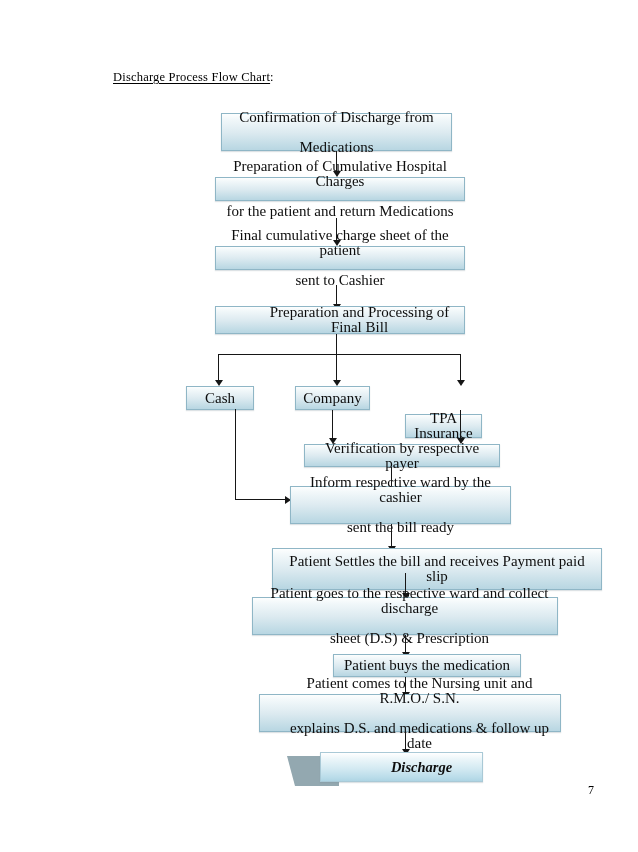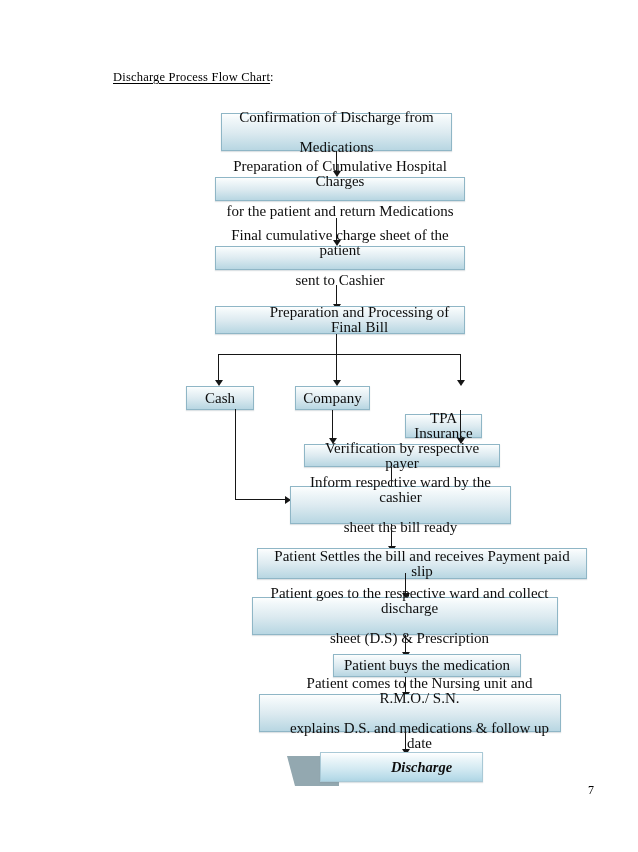--- a/index.html
+++ b/index.html
@@ -163,27 +163,27 @@
   <div class="vline" style="left:391px; top:467px; height:19px;"></div>
   <div class="arrow-down" style="left:387.5px; top:486px;"></div>
 
   <div class="vline" style="left:235px; top:409px; height:91px;"></div>
   <div class="hline" style="left:235px; top:499px; width:50px;"></div>
   <div class="arrow-right" style="left:285px; top:495.5px;"></div>
 
   <div class="box" style="left:290px; top:486px; width:221px; height:38px;">
     <span>
       <span>Inform  respective  ward by the cashier</span><br>
-      <span>sheet the bill ready</span>
+      <span>sent the bill ready</span>
     </span>
   </div>
   <div class="vline" style="left:391px; top:524px; height:22px;"></div>
   <div class="arrow-down" style="left:387.5px; top:546px;"></div>
 
-  <div class="box" style="left:257px; top:548px; width:330px; height:31px;">
+  <div class="box" style="left:272px; top:548px; width:330px; height:42px;">
     <span>Patient  Settles  the bill and receives  Payment  paid slip</span>
   </div>
   <div class="vline" style="left:405px; top:573px; height:20px;"></div>
   <div class="arrow-down" style="left:401.5px; top:593px;"></div>
 
   <div class="box" style="left:252px; top:597px; width:306px; height:38px;padding-left:15px;">
     <span>
       <span>Patient  goes to the respective  ward and collect  discharge</span><br>
       <span>sheet (D.S) &amp; Prescription</span>
     </span>

